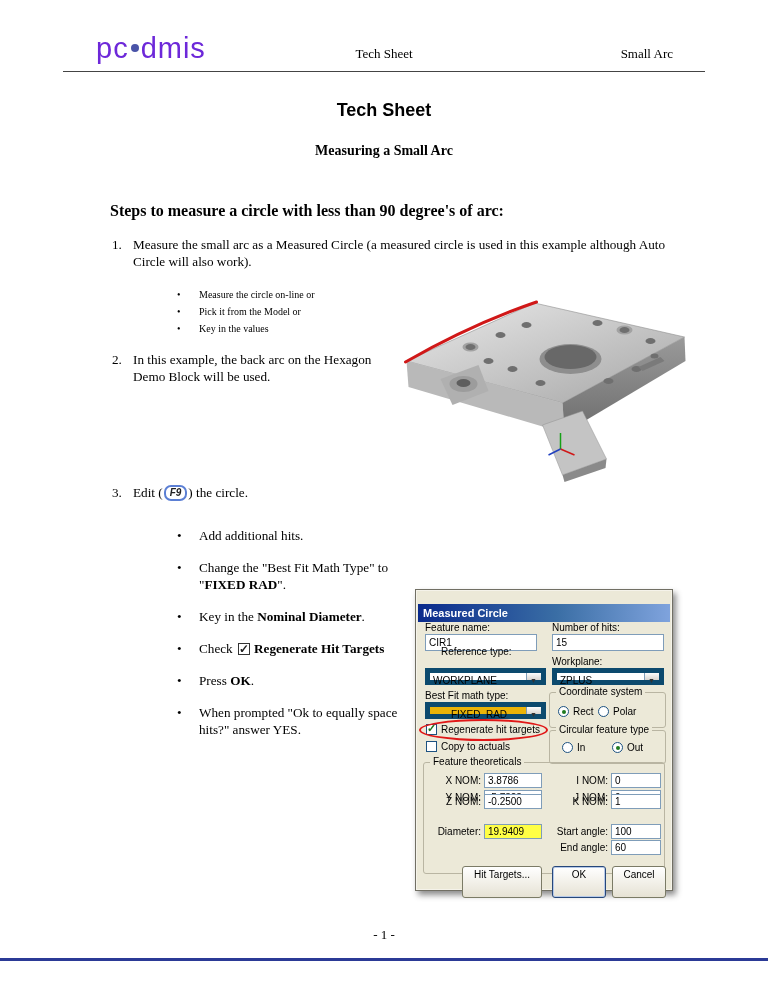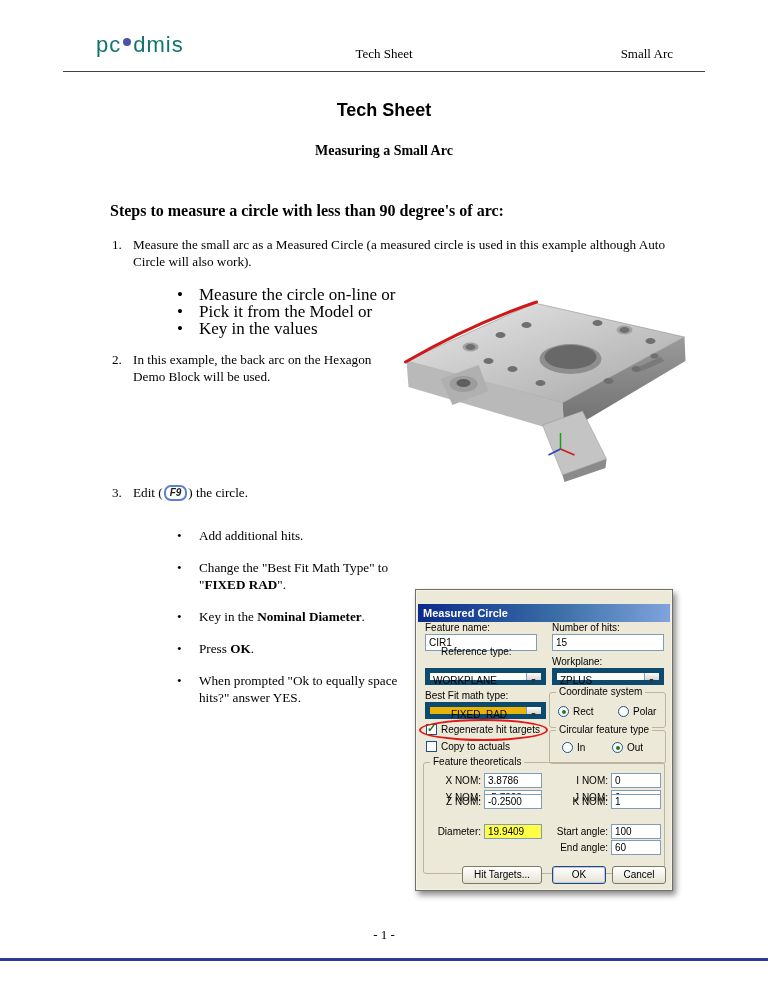--- a/index.html
+++ b/index.html
@@ -4,42 +4,42 @@
 <style>
   * { margin:0; padding:0; box-sizing:border-box; }
   html,body { background:#ffffff; }
   .page {
     position:relative; width:768px; height:994px; background:#fff;
     font-family:"Liberation Serif", serif; color:#000; overflow:hidden; margin:0 auto;
   }
 
   
   .logo { position:absolute; left:96px; top:32px; font-family:"Liberation Sans", sans-serif;
-          font-size:22px; color:#0f766e; letter-spacing:1px; }
+          font-size:29px; color:#6d28d9; letter-spacing:1px; }
   .logo-dot { display:inline-block; width:8px; height:8px; border-radius:50%;
               background:#4a54a8; margin:0 2px; vertical-align:6px; }
   .header-center { position:absolute; top:46px; left:0; width:100%; text-align:center; font-size:13px; }
   .header-right  { position:absolute; top:46px; right:95px; font-size:13px; }
   .header-rule { position:absolute; top:71px; left:63px; right:63px; border-top:1px solid #444; }
 
   
   .doc-title { position:absolute; top:100px; left:0; width:100%; text-align:center;
                font-family:"Liberation Sans", sans-serif; font-weight:bold; font-size:18px; }
   .doc-subtitle { position:absolute; top:143px; left:0; width:100%; text-align:center;
                   font-weight:bold; font-size:14px; }
   .section-heading { position:absolute; top:202px; left:110px; font-weight:bold; font-size:16px; }
 
   
   .step { position:absolute; display:flex; font-size:13.2px; line-height:17px; }
   .step-num { width:21px; flex:0 0 21px; }
   .step1 { top:236px; left:112px; width:556px; }
   .step2 { top:351px; left:112px; width:278px; }
   .step3 { top:484px; left:112px; width:400px; }
 
-  .bullets1 { position:absolute; top:286px; left:177px; list-style:none; font-size:17px; line-height:17px; }
+  .bullets1 { position:absolute; top:286px; left:177px; list-style:none; font-size:10px; line-height:17px; }
   .bullets1 li { display:flex; }
   .bullets1 li::before, .b3 .marker::before { content:"\2022"; }
   .bullets1 li::before { width:22px; flex:0 0 22px; }
 
   .bullets3 { position:absolute; top:527px; left:177px; width:240px; font-size:13.2px; line-height:17px; }
   .b3 { display:flex; margin-bottom:15px; }
   .b3 .marker { width:22px; flex:0 0 22px; }
   .bold { font-weight:bold; }
 
   .f9key { display:inline-block; border:2px solid #5b7fd4; border-radius:7px; padding:0 4px;
@@ -79,21 +79,21 @@
   .bf-label { left:9px; top:100px; }  .bf-dd { left:9px; top:112px; width:121px; }
 
   .group { position:absolute; border:1px solid #b9b5a2; border-radius:3px; }
   .group-label { position:absolute; top:-7px; left:6px; background:#ece9d8; padding:0 3px; white-space:nowrap; }
   .grp-coord { left:133px; top:102px; width:117px; height:36px; }
   .grp-circ  { left:133px; top:140px; width:117px; height:34px; }
   .grp-theo  { left:7px;  top:172px; width:242px; height:112px; }
 
   .ctl-row { position:absolute; display:flex; align-items:center; gap:4px; white-space:nowrap; }
   .grp-coord .r1 { left:8px;  top:13px; }
-  .grp-coord .r2 { left:68px; top:13px; }
+  .grp-coord .r2 { left:48px; top:13px; }
   .grp-circ  .r1 { left:12px; top:11px; }
   .grp-circ  .r2 { left:62px; top:11px; }
   .row-regen { left:10px; top:134px; }
   .row-copy  { left:10px; top:151px; }
 
   .radio { width:11px; height:11px; border-radius:50%; background:#fff; border:1px solid #1d5281;
            display:inline-block; position:relative; flex:0 0 11px; }
   .radio.on::after { content:""; position:absolute; left:3px; top:3px; width:4px; height:4px;
                      border-radius:50%; background:#1f7a1f; }
   .cbx { width:11px; height:11px; background:#fff; border:1px solid #1d5281; display:inline-block;
@@ -106,21 +106,21 @@
 
   .trow { position:absolute; left:5px; display:flex; align-items:center; }
   .t1 { top:10px; } .t2 { top:27px; } .t3 { top:31px; } .t4 { top:61px; } .t5 { top:77px; }
   .tl  { width:52px; text-align:right; margin-right:3px; }
   .ti  { position:static; width:58px; height:15px; line-height:13px; }
   .ti.hl { background:#ffff45; }
   .trl { width:66px; text-align:right; margin-right:3px; }
   .tri { position:static; width:50px; height:15px; line-height:13px; }
   .sp  { width:113px; }
 
-  .btn { position:absolute; height:18px; background:linear-gradient(#ffffff,#e6e2d4);
+  .btn { position:absolute; height:32px; background:linear-gradient(#ffffff,#e6e2d4);
          border:1px solid #7b7b66; border-radius:3px; text-align:center; line-height:16px; }
   .btn-hit    { left:46px;  top:276px; width:80px; }
   .btn-ok     { left:136px; top:276px; width:54px; border-color:#26477a; box-shadow:inset 0 0 0 1px #b6c9e8; }
   .btn-cancel { left:196px; top:276px; width:54px; }
 
   
   .page-number { position:absolute; top:927px; left:0; width:100%; text-align:center; font-size:13px; }
   .footer-bar { position:absolute; top:958px; left:0; right:0; height:3px; background:#2b3a96; }
 </style>
 </head>
@@ -215,20 +215,24 @@
     <div class="b3">
       <span class="marker"></span>
       <span><span>Change the "Best Fit Math Type" to  "</span><span class="bold">FIXED RAD</span><span>".</span></span>
     </div>
     <div class="b3">
       <span class="marker"></span>
       <span><span>Key in the </span><span class="bold">Nominal Diameter</span><span>.</span></span>
     </div>
     <div class="b3">
       <span class="marker"></span>
+      <span><span>Check </span><span class="cb-icon"></span><span class="bold">Regenerate Hit Targets</span><span></span></span>
+    </div>
+    <div class="b3">
+      <span class="marker"></span>
       <span><span>Press </span><span class="bold">OK</span><span>.</span></span>
     </div>
     <div class="b3">
       <span class="marker"></span>
       <span><span>When prompted "Ok to equally space hits?" answer YES.</span><span class="bold"></span><span></span></span>
     </div>
   </div>
 
   <div class="dialog">
     <div class="dlg-title">Measured Circle</div>

